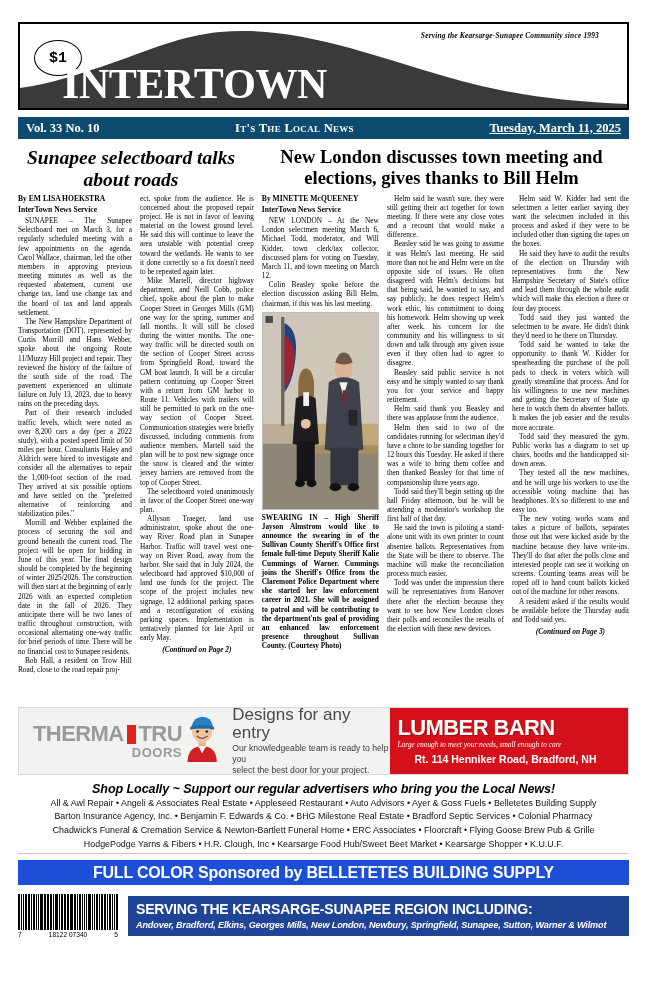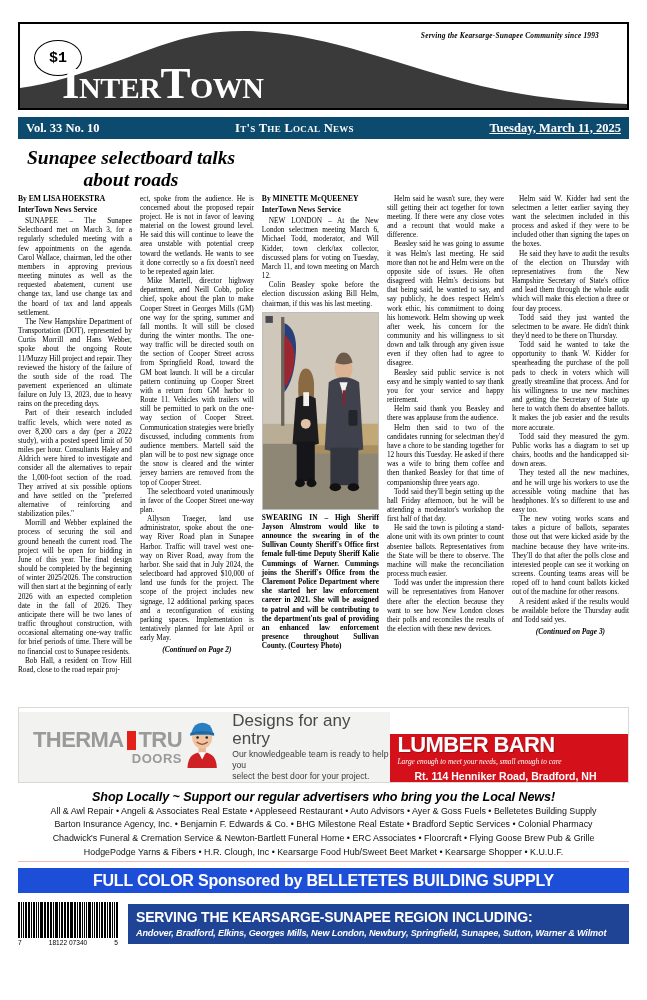--- a/index.html
+++ b/index.html
@@ -43,21 +43,21 @@
   .record-word {
     position:absolute; right:30px; top:36px; z-index:4;
     font-family:"Liberation Serif", serif; font-size:17px; font-weight:bold;
     letter-spacing:1.2px; color:#fff;
   }
   .paper-name {
     position:absolute; left:42px; bottom:2px; z-index:4;
     font-family:"Liberation Serif", serif; font-weight:bold;
     font-size:45px; line-height:1; color:#fff; letter-spacing:-0.5px;
   }
-  .paper-name .sc { font-size:30px; }
+  .paper-name .sc { font-size:42px; }
 
   
   .redbar {
     margin: 7px 18px 0 18px;
     background:#0c4a6e; color:#fff;
     height:22px; display:flex; align-items:center;
     padding: 0 8px;
     font-family:"Liberation Serif", serif;
     font-weight:bold; font-size:12.5px;
   }
@@ -116,21 +116,21 @@
   .caption {
     font-family:"Liberation Serif", serif;
     font-weight:bold; font-size:7.3px; line-height:1.26;
     text-align:justify; margin-top:3px;
   }
   .caption .courtesy { font-weight:bold; }
 
   
   .adstrip {
     margin: 6px 18px 0 18px;
-    height: 76px; display:flex; border:1px solid #d8d8d8;align-items:flex-end;
+    height: 68px; display:flex; border:1px solid #d8d8d8;
   }
   .ad-thermatru {
     flex: 0 0 61%;
     background: #f2f2f0;
     position:relative; display:flex; align-items:center;
   }
   .tt-logo {
     margin-left:14px; width:152px; position:relative;
   }
   .tt-word {
@@ -243,20 +243,23 @@
 
   <div class="redbar">
     <div class="vol">Vol. 33   No. 10</div>
     <div class="slogan">It's The Local News</div>
     <div class="date">Tuesday, March 11, 2025</div>
   </div>
 
   <div class="heads">
     <div class="head-left">
       <div class="hl-1">Sunapee selectboard talks about roads</div>
+    </div>
+    <div class="head-right">
+      <div class="hl-2">New London discusses town meeting and elections, gives thanks to Bill Helm</div>
     </div>
   </div>
 
   <div class="cols">
 
     <div class="col c1">
       <div class="byline">By EM LISA HOEKSTRA</div>
       <div class="byline">InterTown News Service</div>
       <p class="body first">SUNAPEE – The Sunapee Selectboard met on March 3, for a regularly scheduled meeting with a few appointments on the agenda. Carol Wallace, chairman, led the other members in approving previous meeting minutes as well as the requested abatement, current use change tax, land use change tax and the board of tax and land appeals settlement.</p>
       <p class="body">The New Hampshire Department of Transportation (DOT), represented by Curtis Morrill and Hans Webber, spoke about the ongoing Route 11/Muzzy Hill project and repair. They reviewed the history of the failure of the south side of the road. The pavement experienced an ultimate failure on July 13, 2023, due to heavy rains on the preceding days.</p>

